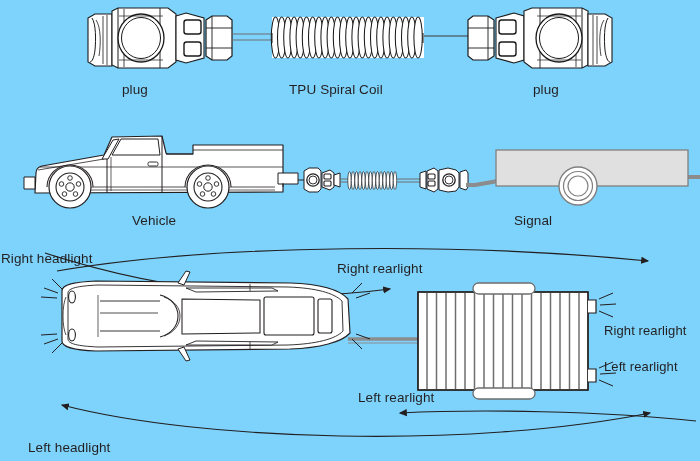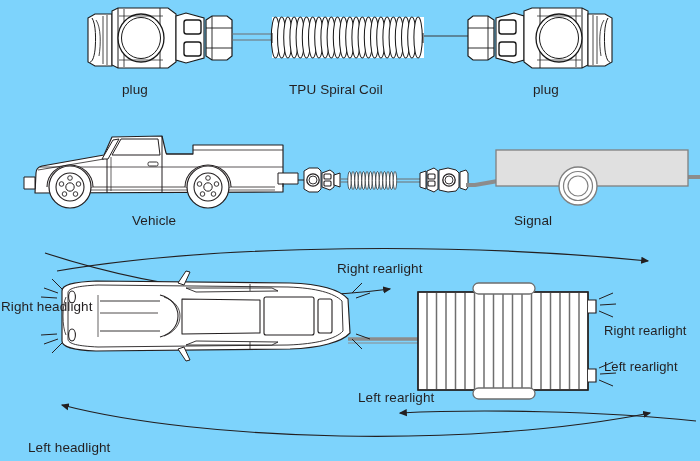--- a/index.html
+++ b/index.html
@@ -345,20 +345,20 @@
       <path d="M98,60 L98,102" stroke-width="0.7"></path>
     </g>
 
     <g fill="none" stroke="#231f20" stroke-width="1.15">
       <path d="M700,188 C600,170 430,168 380,180" stroke="none"></path>
       <path d="M62,170 C200,206 470,214 650,178" marker-start="url(#ah)" marker-end="url(#ah)"></path>
       <path d="M696,186 C600,176 480,174 400,178" marker-end="url(#ah)"></path>
     </g>
   </svg>
 
-  <div class="lbl" style="left:1px; top:251px;margin-top:48px;">Right headlight</div>
+  <div class="lbl" style="left:1px; top:251px;">Right headlight</div>
   <div class="lbl" style="left:337px; top:261px;">Right rearlight</div>
   <div class="lbl lbl-sm" style="left:604px; top:323px;">Right rearlight</div>
   <div class="lbl lbl-sm" style="left:604px; top:359px;">Left rearlight</div>
   <div class="lbl" style="left:358px; top:390px;">Left rearlight</div>
   <div class="lbl" style="left:28px; top:440px;text-align:right;">Left headlight</div>
 
 </div>
 
 </body></html>

